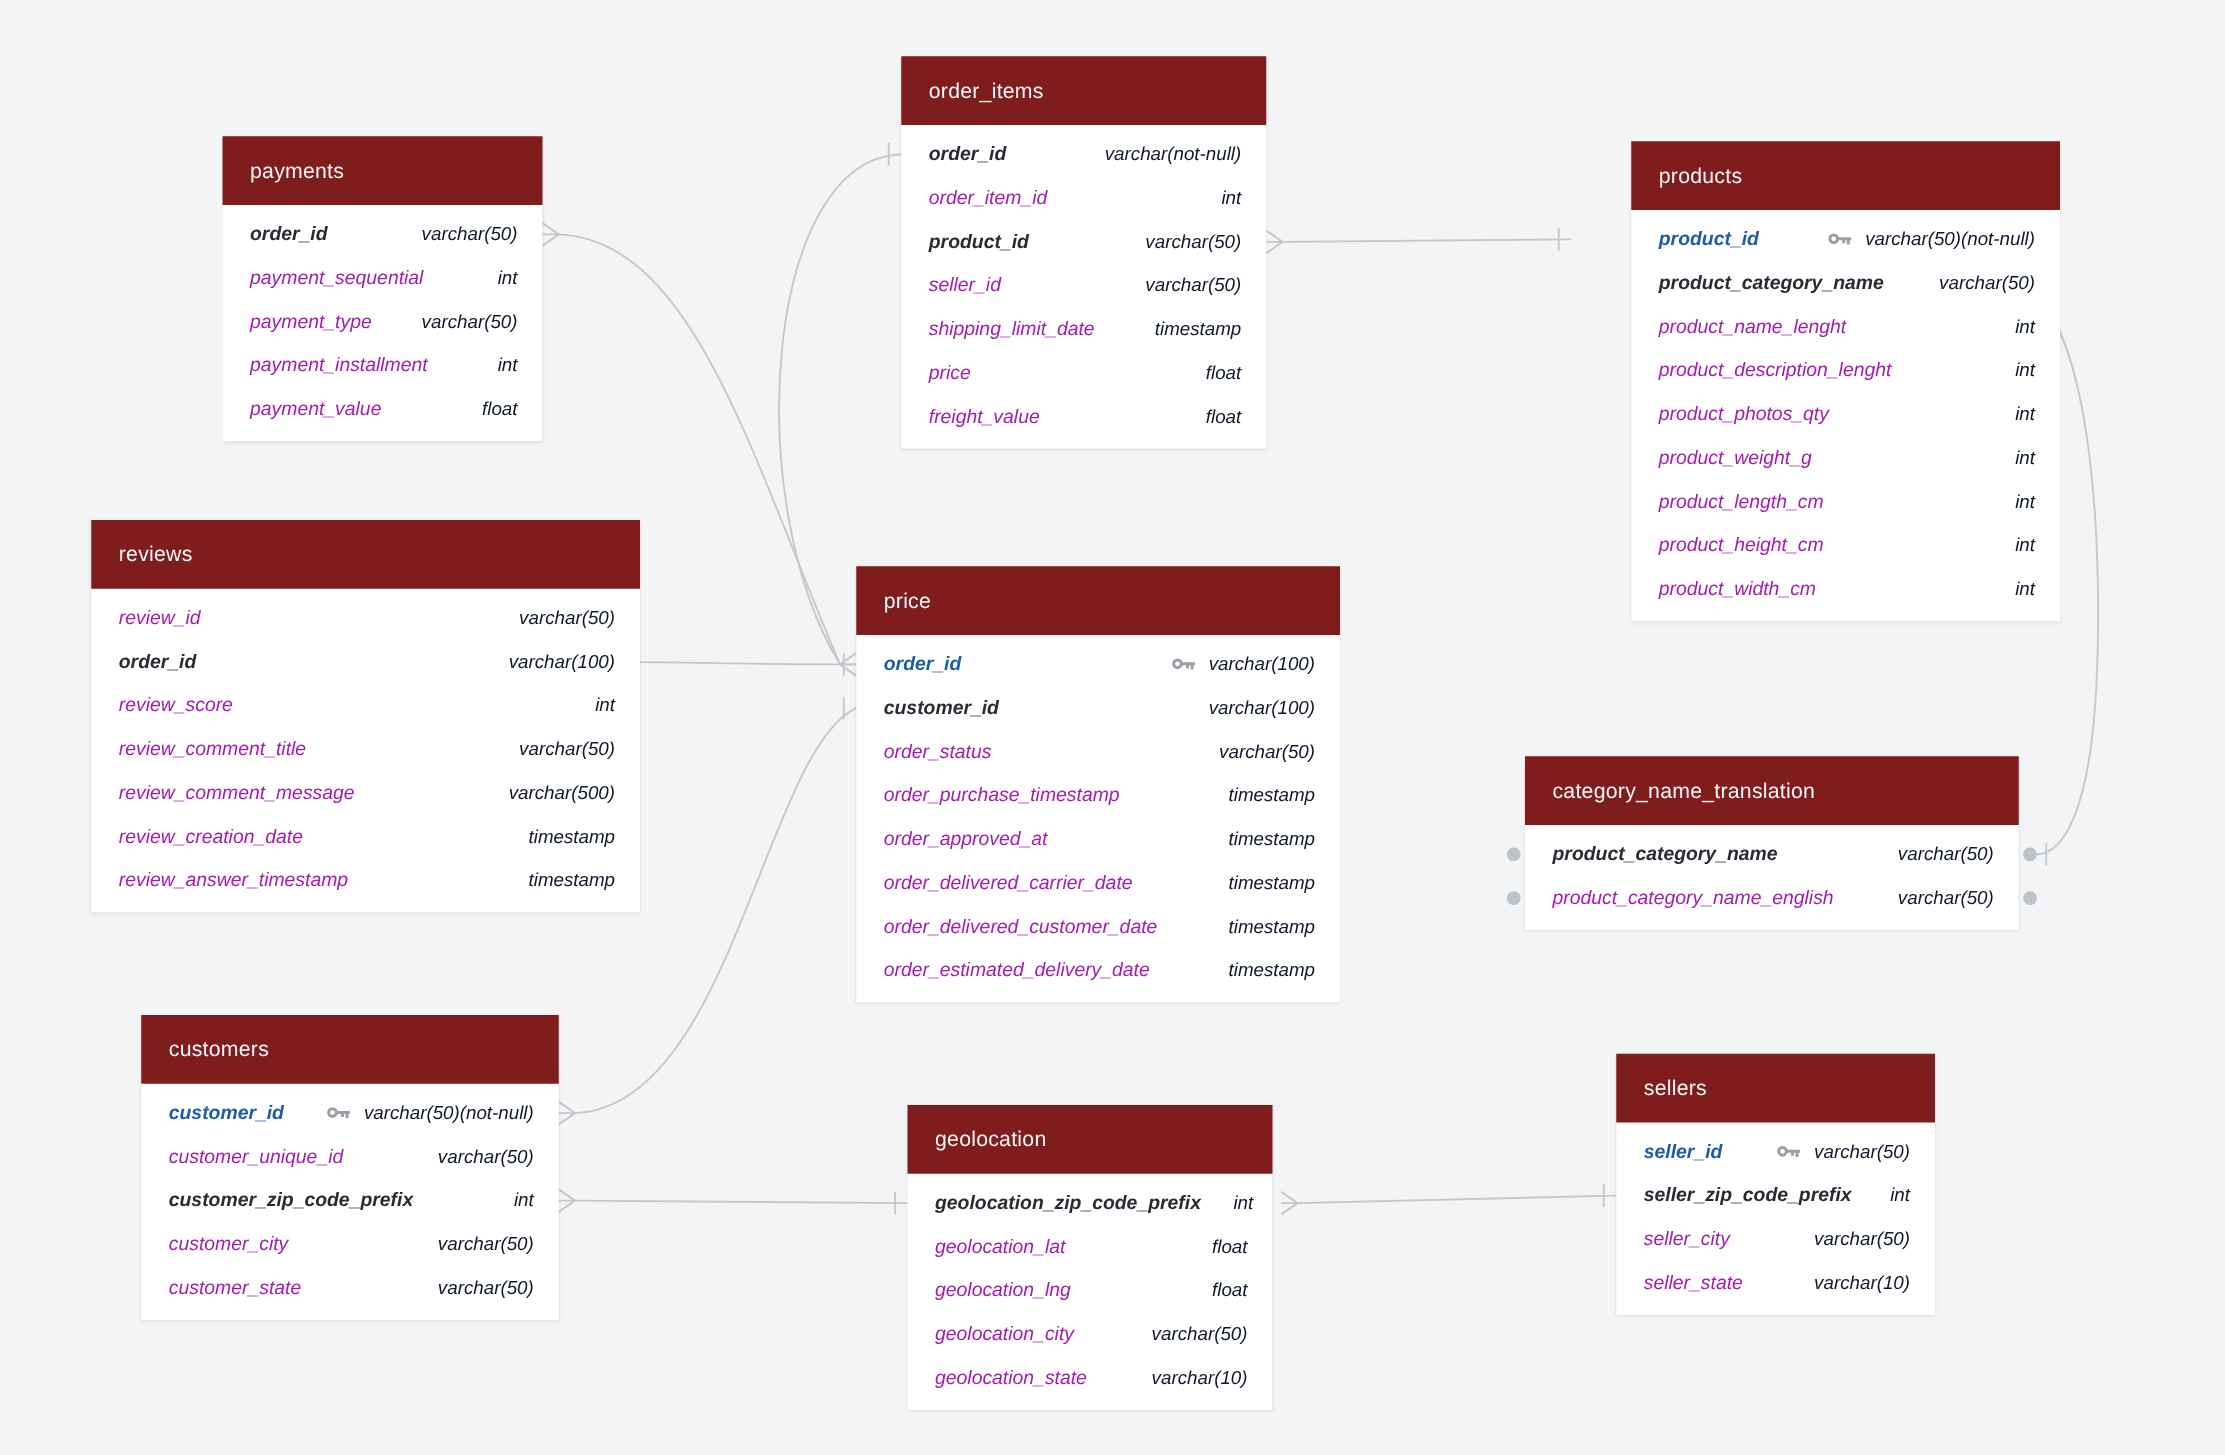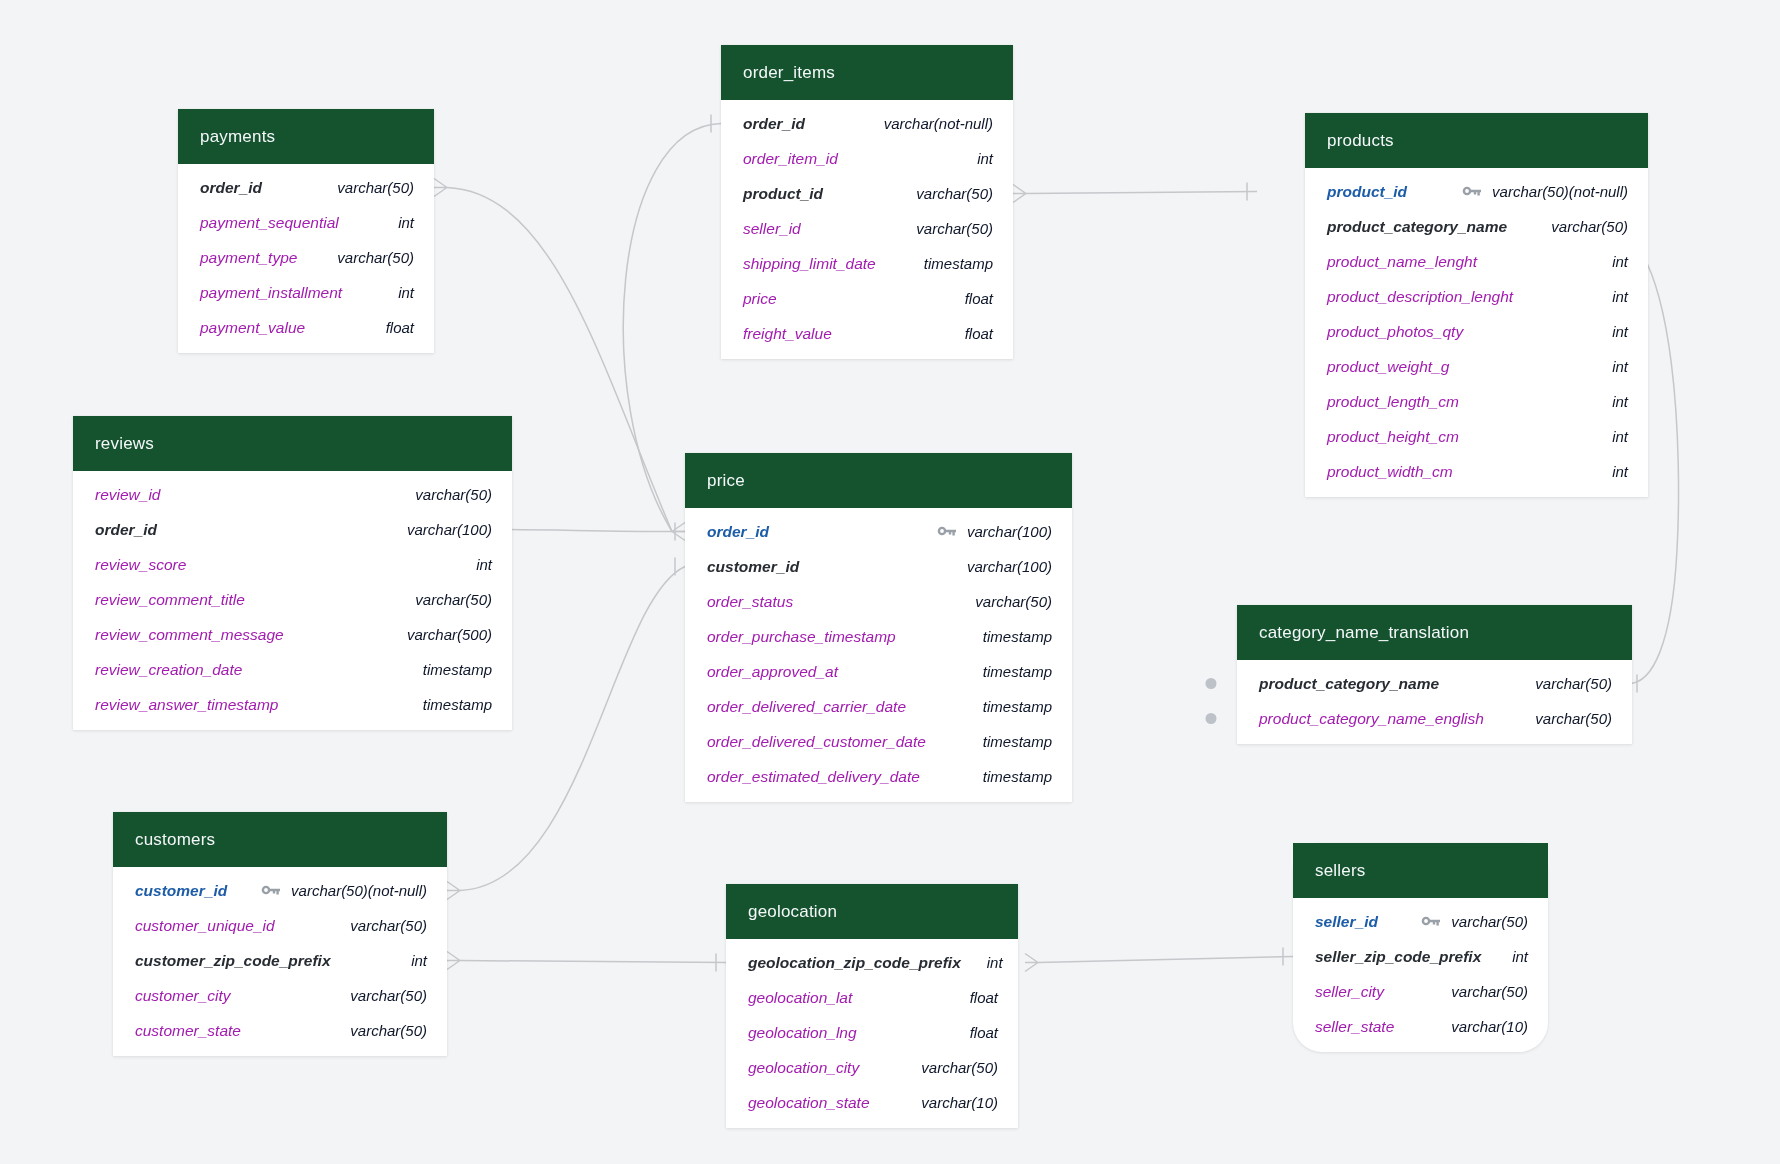--- a/index.html
+++ b/index.html
@@ -19,21 +19,21 @@
     z-index:1;
   }
   .table-card{
     position:absolute;
     z-index:2;
     background:#ffffff;
     box-shadow:0 1px 3px rgba(40,50,60,0.10), 0 0 1px rgba(40,50,60,0.08);
   }
   .table-header{
     height:55px;
-    background:#14532d;
+    background:#7f1d1d;
     display:flex;align-items:center;
     padding:0 22px;
     box-sizing:border-box;
   }
   .table-title{
     color:#f5f8fb;
     font-size:17px;
     letter-spacing:.2px;
     white-space:nowrap;
   }
@@ -527,21 +527,21 @@
   <div class="col-row normal">
     <span class="col-name">product_width_cm</span>
     <span class="col-meta">
 
       <span class="col-type">int</span>
     </span>
   </div>
 </div>
   </div>
 
-  <div class="table-card" style="left: 1220px; top: 605px; width: 395px; margin-left: 17px;">
+  <div class="table-card" style="left: 1220px; top: 605px; width: 395px;">
     <div class="table-header">
       <span class="table-title">category_name_translation</span>
     </div>
     <div class="table-body">
   <div class="col-row bold">
     <span class="col-name">product_category_name</span>
     <span class="col-meta">
 
       <span class="col-type">varchar(50)</span>
     </span>
@@ -550,21 +550,21 @@
   <div class="col-row normal">
     <span class="col-name">product_category_name_english</span>
     <span class="col-meta">
 
       <span class="col-type">varchar(50)</span>
     </span>
   </div>
 </div>
   </div>
 
-  <div class="table-card" style="left: 1293px; top: 843px; width: 255px; border-radius: 29px;">
+  <div class="table-card" style="left: 1293px; top: 843px; width: 255px;">
     <div class="table-header">
       <span class="table-title">sellers</span>
     </div>
     <div class="table-body">
   <div class="col-row pk">
     <span class="col-name">seller_id</span>
     <span class="col-meta">
       <svg class="key-icon" width="21" height="13" viewBox="0 0 21 13" style="display: inline-block;">
         <circle cx="5" cy="6" r="3.1" fill="none" stroke="#9aa0a8" stroke-width="2.4"></circle>
         <path d="M8.4 6 H19 M13 6 v3.6 M16.6 6 v4.6" fill="none" stroke="#9aa0a8" stroke-width="2.4"></path>

